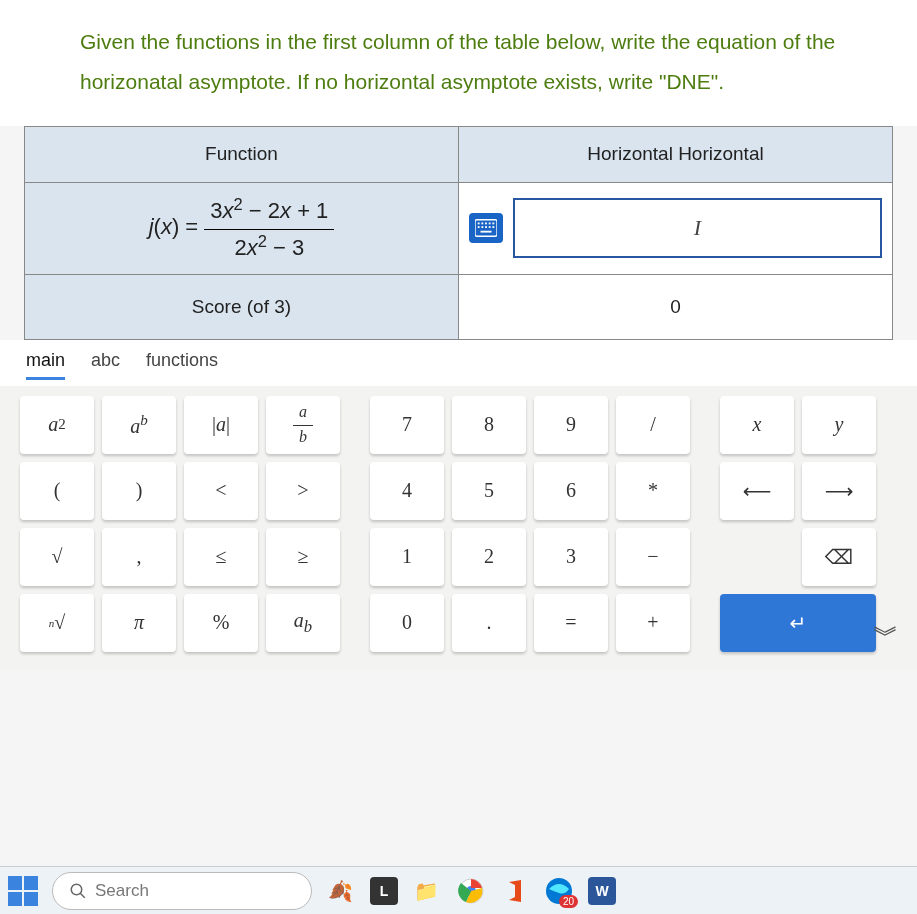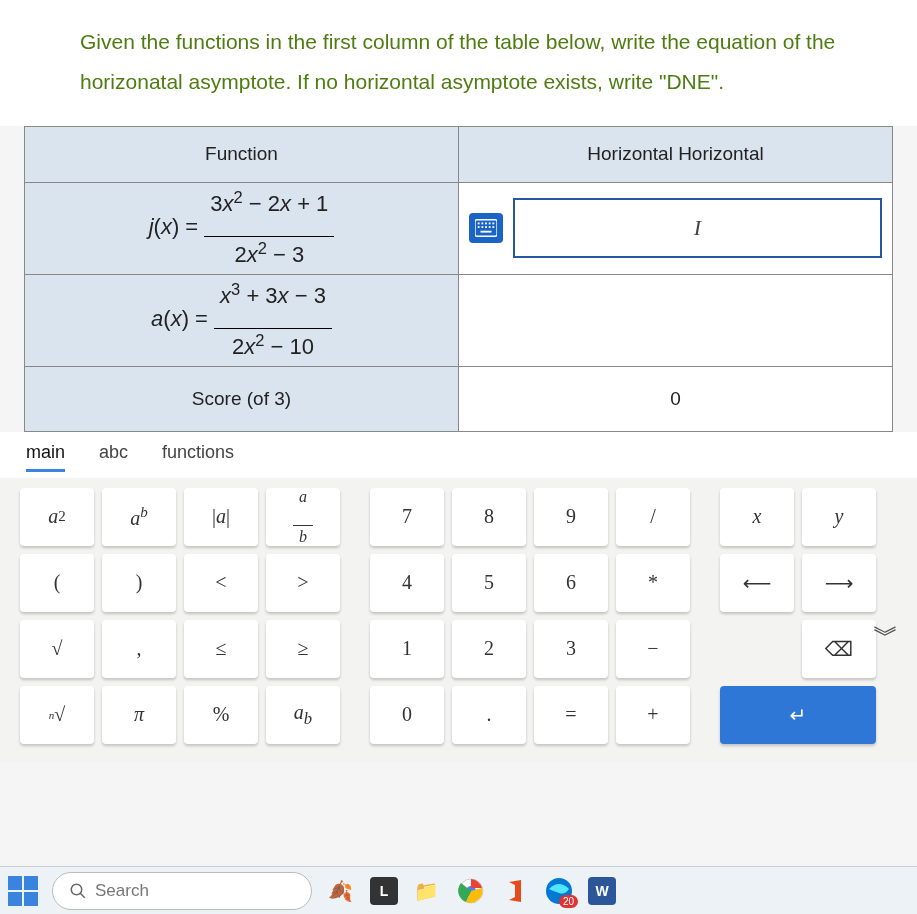--- a/index.html
+++ b/index.html
@@ -11,24 +11,24 @@
 .fcell{background:#d9e4ef;text-align:center;height:92px;vertical-align:middle;width:50%}
 .acell{background:#fff;text-align:center}
 .scell{background:#d9e4ef;text-align:center;height:65px;font-size:19px}
 .active-input{display:flex;align-items:center;gap:10px;padding:10px;height:100%}
 .kbd-icon{width:34px;height:30px;background:#1a64c6;border-radius:4px;display:flex;align-items:center;justify-content:center;flex-shrink:0}
 .kbd-icon svg{width:22px;height:18px}
 .answer-box{flex:1;height:60px;border:2px solid #2756a3;display:flex;align-items:center;justify-content:center;font-family:'Times New Roman',serif;font-style:italic;font-size:22px;color:#444;background:#fff}
 .math{font-family:Liberation Sans, sans-serif;font-size:22px}
 .fn{font-style:italic}
 .frac{display:inline-block;vertical-align:middle;text-align:center}
-.num{display:block;border-bottom:1.5px solid #000;padding:0 6px 19px}
+.num{display:block;border-bottom:1.5px solid #000;padding:0 6px 4px}
 .den{display:block;padding:2px 6px 0}
 sup{font-size:.75em}
-.kbtabs{display:flex;gap:34px;padding:10px 26px 6px;background:#fff;font-size:18px}
+.kbtabs{display:flex;gap:26px;padding:10px 26px 6px;background:#fff;font-size:18px}
 .kbtabs span{padding-bottom:6px;color:#444}
 .kbtabs .active{border-bottom:3px solid #3a84e0;color:#111}
 .keyboard{display:flex;align-items:flex-start;gap:30px;padding:10px 20px 18px;background:#f3f3f1}
 .kgrid{display:grid;gap:8px}
 .kg1{grid-template-columns:repeat(4,74px);grid-template-rows:repeat(4,58px)}
 .kg2{grid-template-columns:repeat(4,74px);grid-template-rows:repeat(4,58px)}
 .kg3{grid-template-columns:repeat(2,74px);grid-template-rows:repeat(4,58px)}
 .key{background:#fff;border:none;border-radius:4px;box-shadow:0 2px 3px rgba(0,0,0,.2);font-size:20px;font-family:'Times New Roman',serif;display:flex;align-items:center;justify-content:center;cursor:pointer;color:#333}
 .key.wide{grid-column:span 2}
 .key.blue{background:#2f77d6;color:#fff}
@@ -72,26 +72,20 @@
                 <rect x="7" y="7" width="2" height="2" fill="#fff"></rect>
                 <rect x="11" y="7" width="2" height="2" fill="#fff"></rect>
                 <rect x="15" y="7" width="2" height="2" fill="#fff"></rect>
                 <rect x="19" y="7" width="2" height="2" fill="#fff"></rect>
                 <rect x="6" y="12" width="12" height="2" fill="#fff"></rect>
               </svg>
 </div>
 <div class="answer-box">I</div>
 </div>
 </td>
-</tr>
-<tr>
-<td class="fcell">
-<span class="math"><span class="fn">a</span>(<span class="fn">x</span>) = <span class="frac"><span class="num"><span class="fn">x</span><sup>3</sup> + 3<span class="fn">x</span> − 3</span><span class="den">2<span class="fn">x</span><sup>2</sup> − 10</span></span></span>
-</td>
-<td class="acell"></td>
 </tr>
 <tr>
 <td class="scell">Score (of 3)</td>
 <td class="scell" style="background:#fff">0</td>
 </tr>
 </tbody>
 </table>
 
 <div class="kbtabs">
 <span class="active">main</span>

